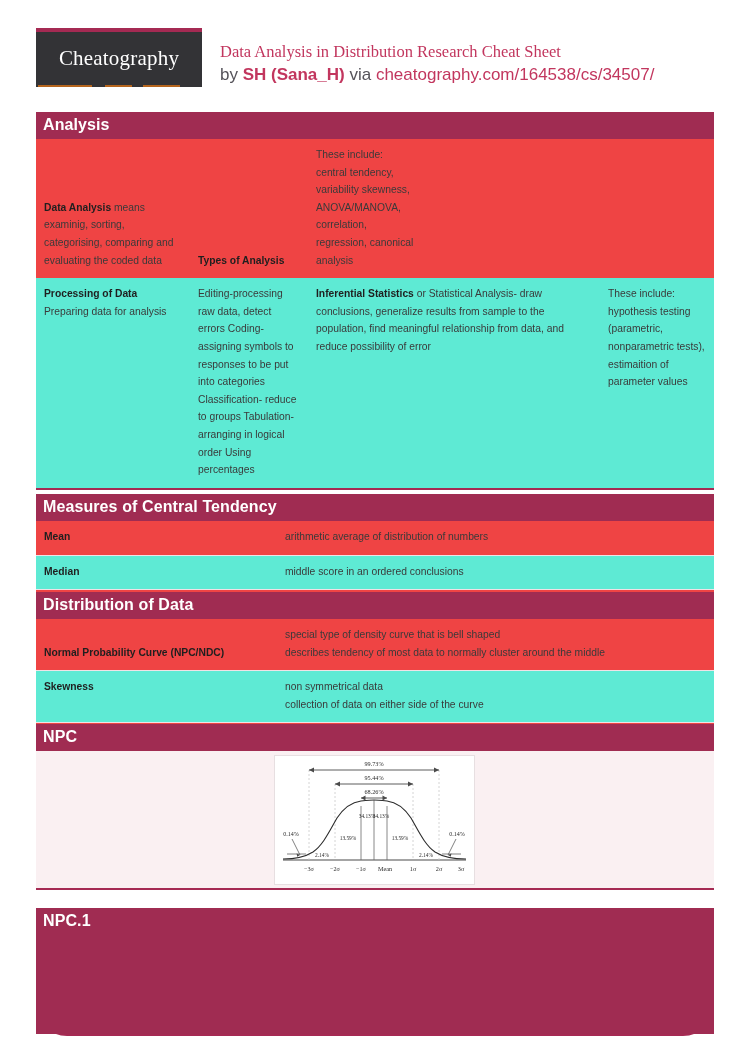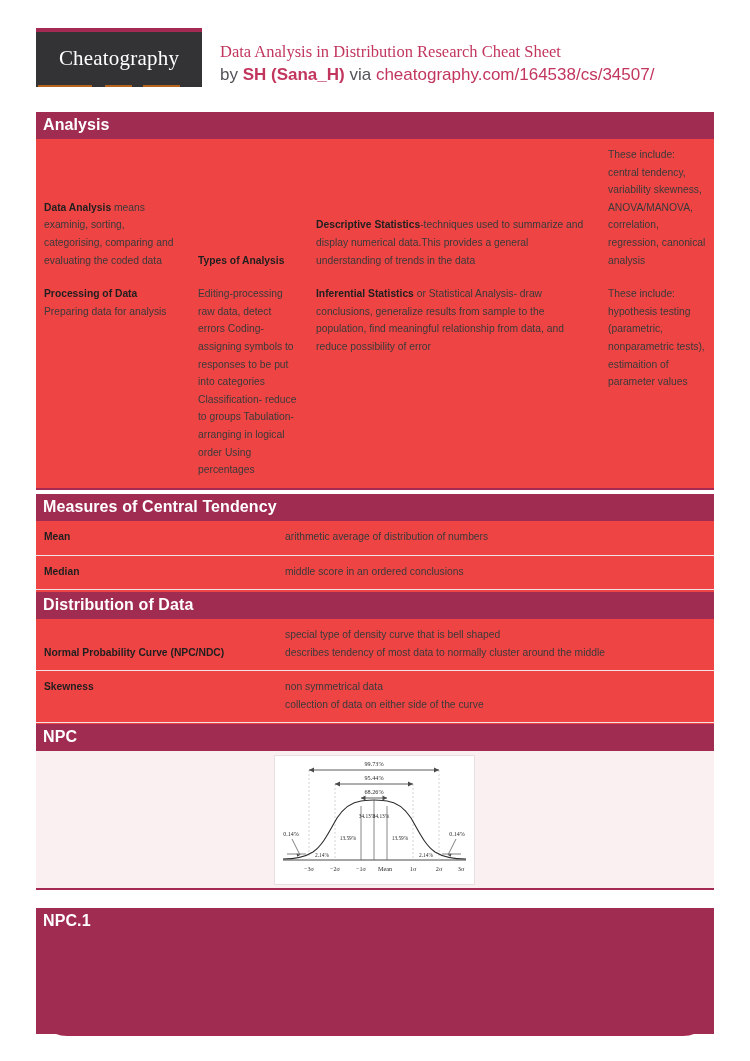--- a/index.html
+++ b/index.html
@@ -83,21 +83,21 @@
     font-size: 16px;
     font-weight: bold;
     padding: 4px 19px 5px 7px;
     letter-spacing: 0.1px;
   }
   .row {
     display: flex;
     width: 100%;
   }
   .row.tint { background: #ef4444; align-items: flex-end; }
-  .row.plain { background: #ef4444; }
+  .row.plain { background: #5eead4; }
   .cell {
     padding: 7px 8px 9px 8px;
     font-size: 10.3px;
     line-height: 17.6px;
     color: #3a3a3a;
   }
   .cell b, .cell .bold { font-weight: bold; color: #1f1f1f; }
 
   
   .an-c1 { width: 154px; }
@@ -147,21 +147,20 @@
     <span>by </span><span class="hl">SH (Sana_H)</span><span> via </span><span class="url">cheatography.com/164538/cs/34507/</span>
   </div>
 </div>
 
 <div class="block" id="blk-analysis" style="top:112px;">
   <div class="block-title">Analysis</div>
 
   <div class="row tint">
     <div class="cell an-c1"><span class="bold">Data Analysis</span><span> means examinig, sorting, categorising, comparing and evaluating the coded data</span></div>
     <div class="cell an-c2"><span class="bold">Types of Analysis</span></div>
-    <div class="cell an-c3"><span class="bold">Descriptive Statistics</span><span>-techniques used to summarize and display numerical data.This provides a general understanding of trends in the data</span></div>
     <div class="cell an-c4">These include: central tendency, variability skewness, ANOVA/MANOVA, correlation, regression, canonical analysis</div>
   </div>
 
   <div class="row plain">
     <div class="cell an-c1"><span class="bold">Processing of Data</span><br><span>Preparing data for analysis</span></div>
     <div class="cell an-c2">Editing-processing raw data, detect errors Coding-assigning symbols to responses to be put into categories Classification- reduce to groups Tabulation-arranging in logical order Using percentages</div>
     <div class="cell an-c3"><span class="bold">Inferential Statistics</span><span> or Statistical Analysis- draw conclusions, generalize results from sample to the population, find meaningful relationship from data, and reduce possibility of error</span></div>
     <div class="cell an-c4">These include: hypothesis testing (parametric, nonparametric tests), estimaition of parameter values</div>
   </div>
 </div>

